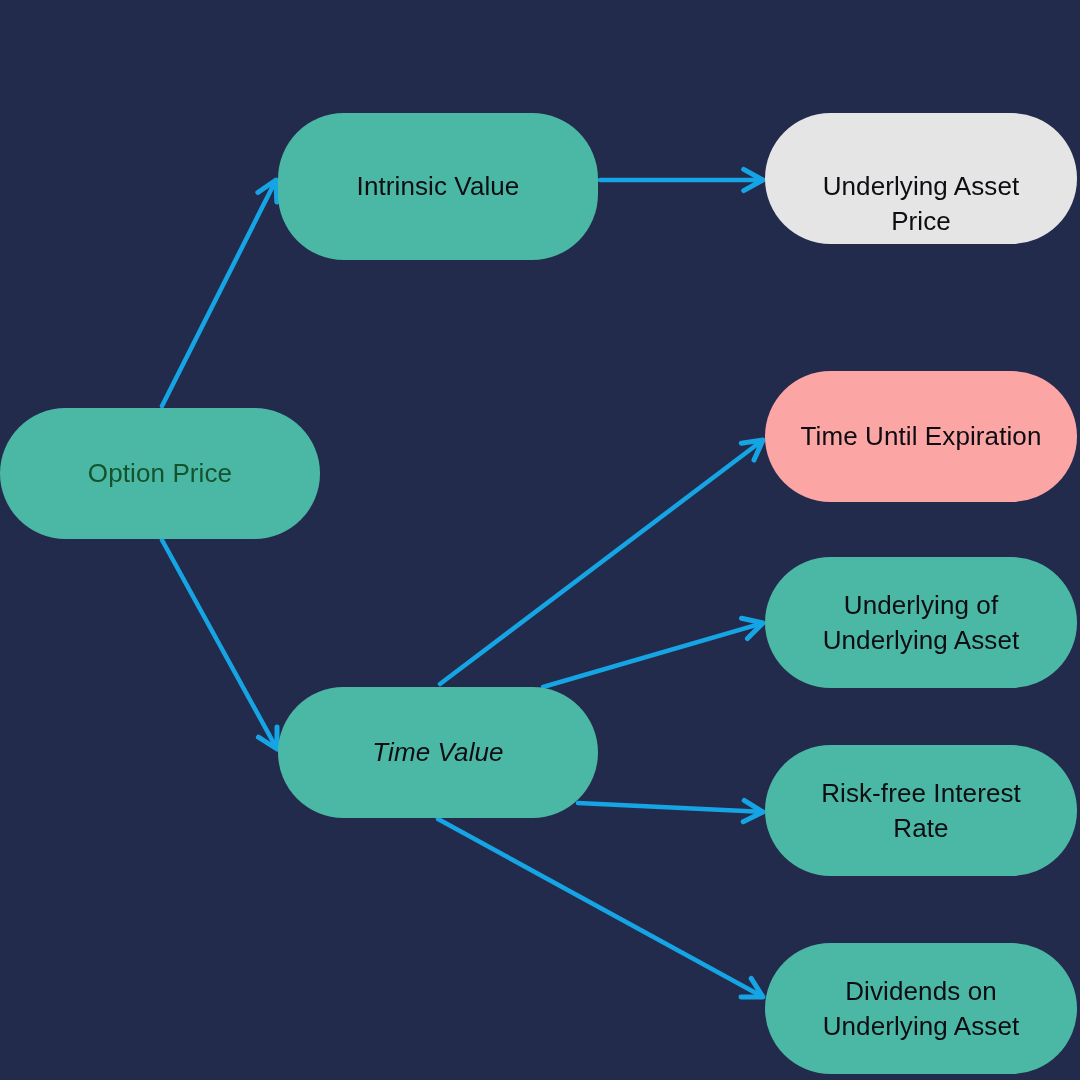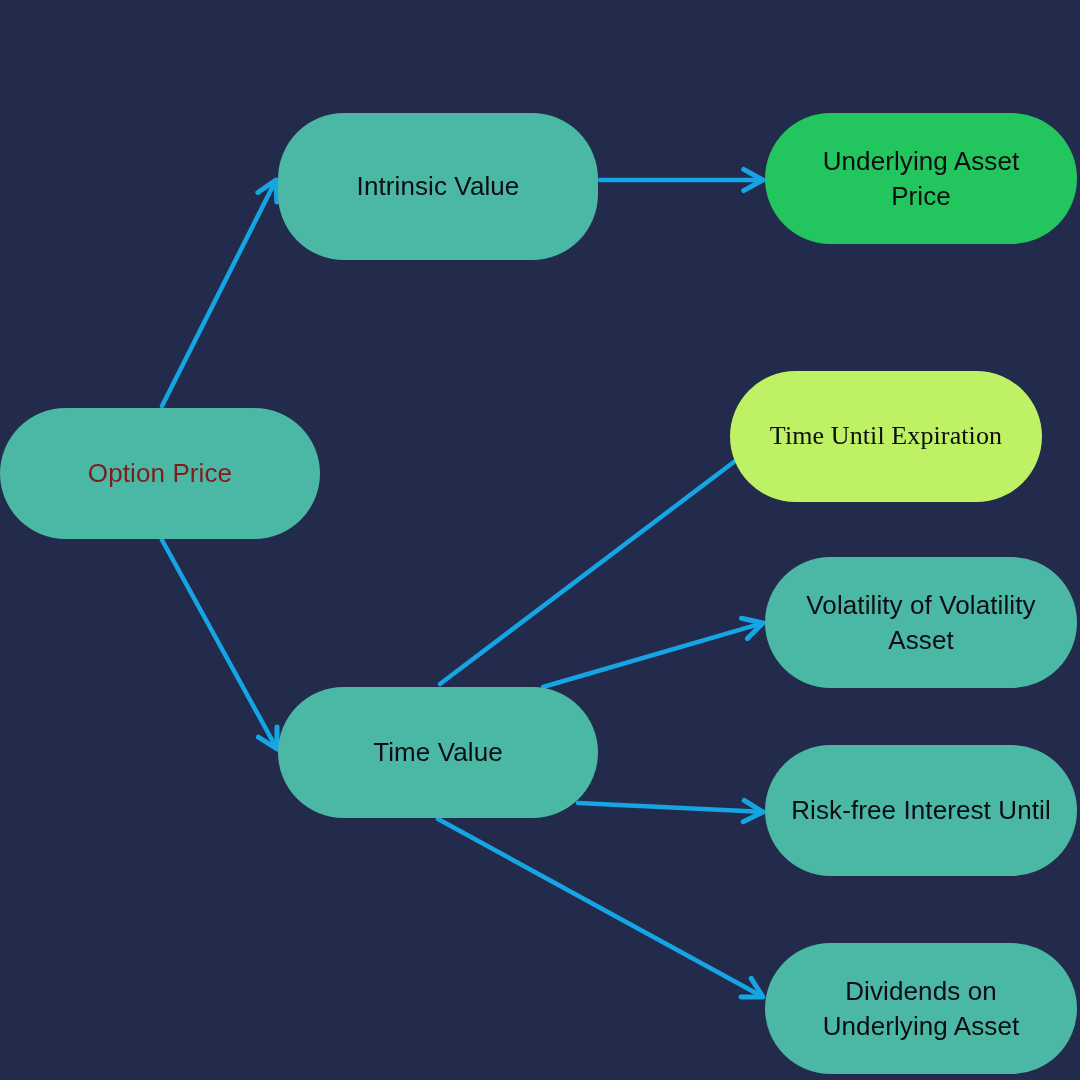--- a/index.html
+++ b/index.html
@@ -74,38 +74,38 @@
       <g>
         <line x1="578" y1="803" x2="760.0035437475456" y2="811.8542264525832" stroke="#16a5e4" stroke-width="4.5" stroke-linecap="round"></line>
         <path d="M 743.23 821.65 L 763 812 L 744.26 800.48" fill="none" stroke="#16a5e4" stroke-width="5" stroke-linecap="round" stroke-linejoin="round"></path>
       </g>
       <g>
         <line x1="438" y1="819" x2="760.3687924080407" y2="995.5589078419423" stroke="#16a5e4" stroke-width="4.5" stroke-linecap="round"></line>
         <path d="M 741.00 997.03 L 763 997 L 751.18 978.44" fill="none" stroke="#16a5e4" stroke-width="5" stroke-linecap="round" stroke-linejoin="round"></path>
       </g>
     </svg>
   <div id="node-layer">
-      <div class="node" style="left: 0px; top: 408px; width: 320px; height: 131px; background: rgb(75, 184, 165); color: #7f1d1d;">
+      <div class="node" style="left: 0px; top: 408px; width: 320px; height: 131px; background: rgb(75, 184, 165); color: #14532d;">
         <span class="node-label">Option Price</span>
       </div>
       <div class="node" style="left: 278px; top: 113px; width: 320px; height: 147px; background: rgb(75, 184, 165); color: rgb(13, 13, 18);">
         <span class="node-label">Intrinsic Value</span>
       </div>
-      <div class="node" style="left: 278px; top: 687px; width: 320px; height: 131px; background: rgb(75, 184, 165); color: rgb(13, 13, 18);">
+      <div class="node" style="left: 278px; top: 687px; width: 320px; height: 131px; background: rgb(75, 184, 165); color: rgb(13, 13, 18); font-style: italic;">
         <span class="node-label">Time Value</span>
       </div>
-      <div class="node" style="left: 765px; top: 113px; width: 312px; height: 131px; background: #22c55e; color: rgb(13, 13, 18);">
+      <div class="node" style="left: 765px; top: 113px; width: 312px; height: 131px; background: #e5e5e5; color: rgb(13, 13, 18); align-items: flex-end;">
         <span class="node-label">Underlying Asset Price</span>
       </div>
-      <div class="node" style="left: 730px; top: 371px; width: 312px; height: 131px; background: #bef264; color: rgb(13, 13, 18); font-family: Liberation Serif, serif;">
+      <div class="node" style="left: 765px; top: 371px; width: 312px; height: 131px; background: #fca5a5; color: rgb(13, 13, 18);">
         <span class="node-label">Time Until Expiration</span>
       </div>
       <div class="node" style="left: 765px; top: 557px; width: 312px; height: 131px; background: rgb(75, 184, 165); color: rgb(13, 13, 18);">
-        <span class="node-label">Volatility of Volatility Asset</span>
+        <span class="node-label">Underlying of Underlying Asset</span>
       </div>
       <div class="node" style="left: 765px; top: 745px; width: 312px; height: 131px; background: rgb(75, 184, 165); color: rgb(13, 13, 18);">
-        <span class="node-label">Risk-free Interest Until</span>
+        <span class="node-label">Risk-free Interest Rate</span>
       </div>
       <div class="node" style="left: 765px; top: 931px; width: 312px; height: 131px; background: rgb(75, 184, 165); color: rgb(13, 13, 18); margin-top: 12px;">
         <span class="node-label">Dividends on Underlying Asset</span>
       </div>
     </div>
 </div>
 
 </body></html>

